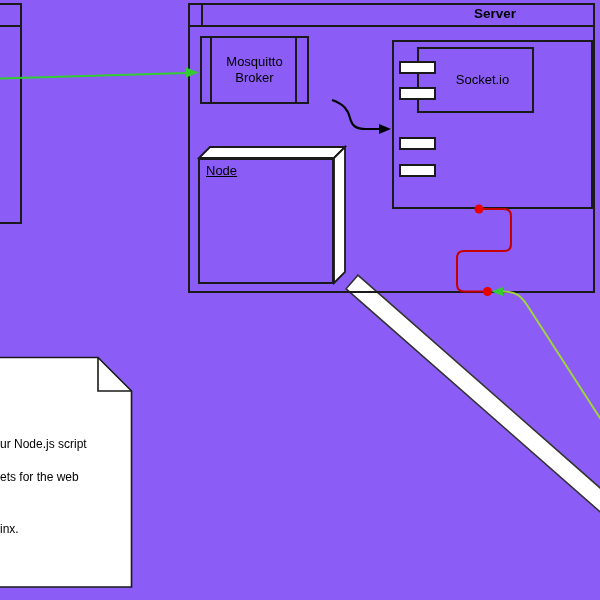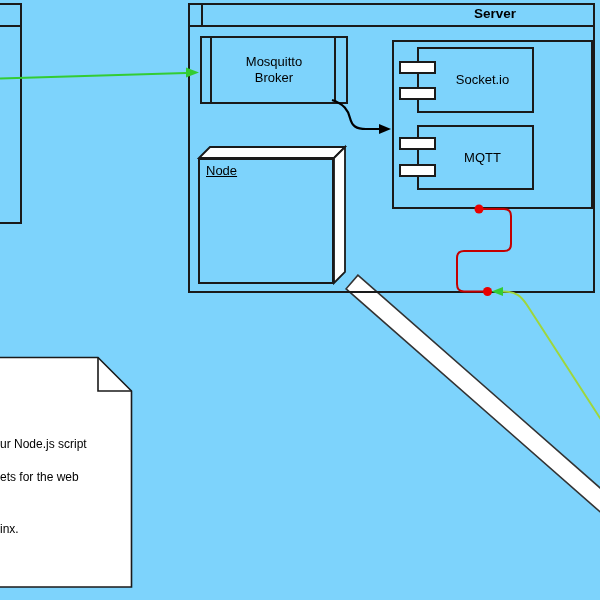--- a/index.html
+++ b/index.html
@@ -1,17 +1,17 @@
 <!DOCTYPE html>
 <html><head>
 <meta charset="utf-8">
 <style>
   html,body{margin:0;padding:0;background:#fff;}
   .canvas{
-    position:relative;width:600px;height:600px;overflow:hidden;background:#7dd3fc;
+    position:relative;width:600px;height:600px;overflow:hidden;background:#8b5cf6;
     font-family:"Liberation Sans",sans-serif;color:#000;
   }
   .box{position:absolute;border:2px solid #1a1a1a;background:transparent;box-sizing:border-box;}
   .svg-layer{position:absolute;left:0;top:0;width:600px;height:600px;}
   .under{z-index:0;}
   .mid{z-index:2;}
   .over{z-index:5;}
   .lbl{font-size:13px;line-height:16px;}
   .center-lbl{display:flex;align-items:center;justify-content:center;text-align:center;width:100%;height:100%;}
   .hdr{border-bottom:2px solid #1a1a1a;height:22px;box-sizing:border-box;}
@@ -39,21 +39,21 @@
   <div class="box mid" style="left:-60px;top:3px;width:82px;height:221px;">
     <div class="hdr"></div>
   </div>
 
   <div class="box mid" style="left:188px;top:3px;width:407px;height:290px;">
     <div class="hdr"></div>
   </div>
   <div class="mid" style="position:absolute;left:201px;top:5px;height:20px;width:0;border-left:2px solid #1a1a1a;"></div>
   <div class="title mid" style="left:455px;top:6px;width:80px;">Server</div>
 
-  <div class="box mid" style="left:200px;top:36px;width:148px;height:68px;">
+  <div class="box mid" style="left:200px;top:36px;width:109px;height:68px;">
     <div class="vline" style="left:8px;"></div>
     <div class="vline" style="right:10px;"></div>
     <div class="center-lbl lbl">
       <div>
         <span style="display:block">Mosquitto</span>
         <span style="display:block">Broker</span>
       </div>
     </div>
   </div>
 
@@ -62,23 +62,20 @@
   </div>
 
   <div class="box mid" style="left:392px;top:40px;width:201px;height:169px;"></div>
 
   <div class="box mid" style="left:417px;top:47px;width:117px;height:66px;">
     <div class="center-lbl lbl" style="padding-left:14px;box-sizing:border-box;">Socket.io</div>
   </div>
   <div class="tab" style="left:399px;top:61px;"></div>
   <div class="tab" style="left:399px;top:87px;"></div>
 
-  <div class="box mid" style="left:417px;top:125px;width:117px;height:65px;">
-    <div class="center-lbl lbl" style="padding-left:14px;box-sizing:border-box;">MQTT</div>
-  </div>
   <div class="tab" style="left:399px;top:137px;"></div>
   <div class="tab" style="left:399px;top:164px;"></div>
 
   <div class="note-text" style="left:-7px;top:402px;">o</div>
   <div class="note-text" style="left:0px;top:437px;">ur Node.js script</div>
   <div class="note-text" style="left:0px;top:470px;">ets for the web</div>
   <div class="note-text" style="left:0px;top:522px;">inx.</div>
 
   <svg class="svg-layer over" viewBox="0 0 600 600">
 

